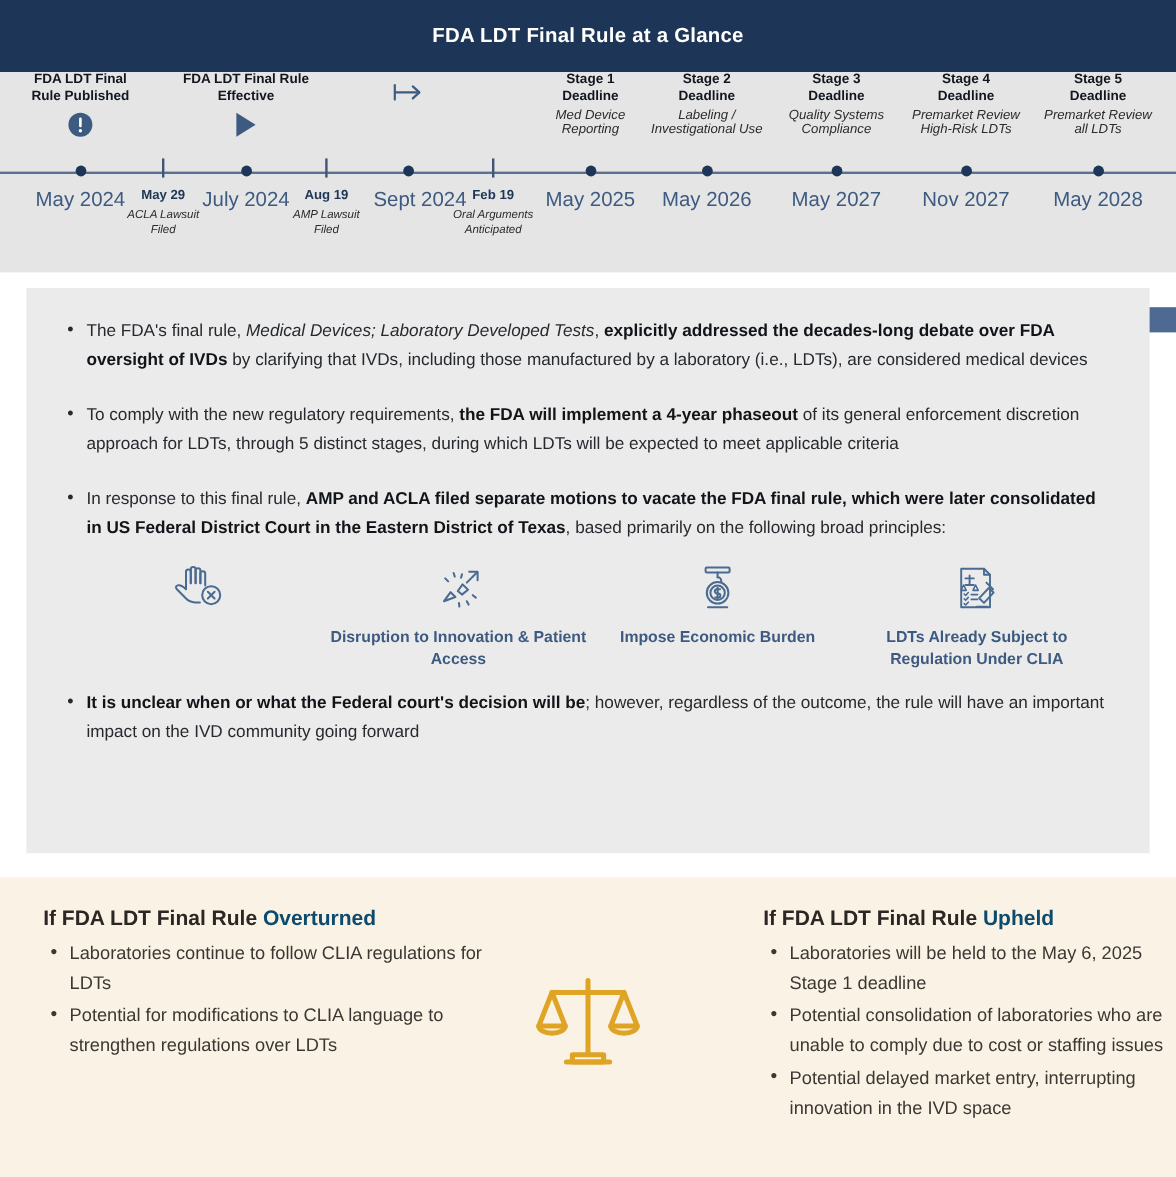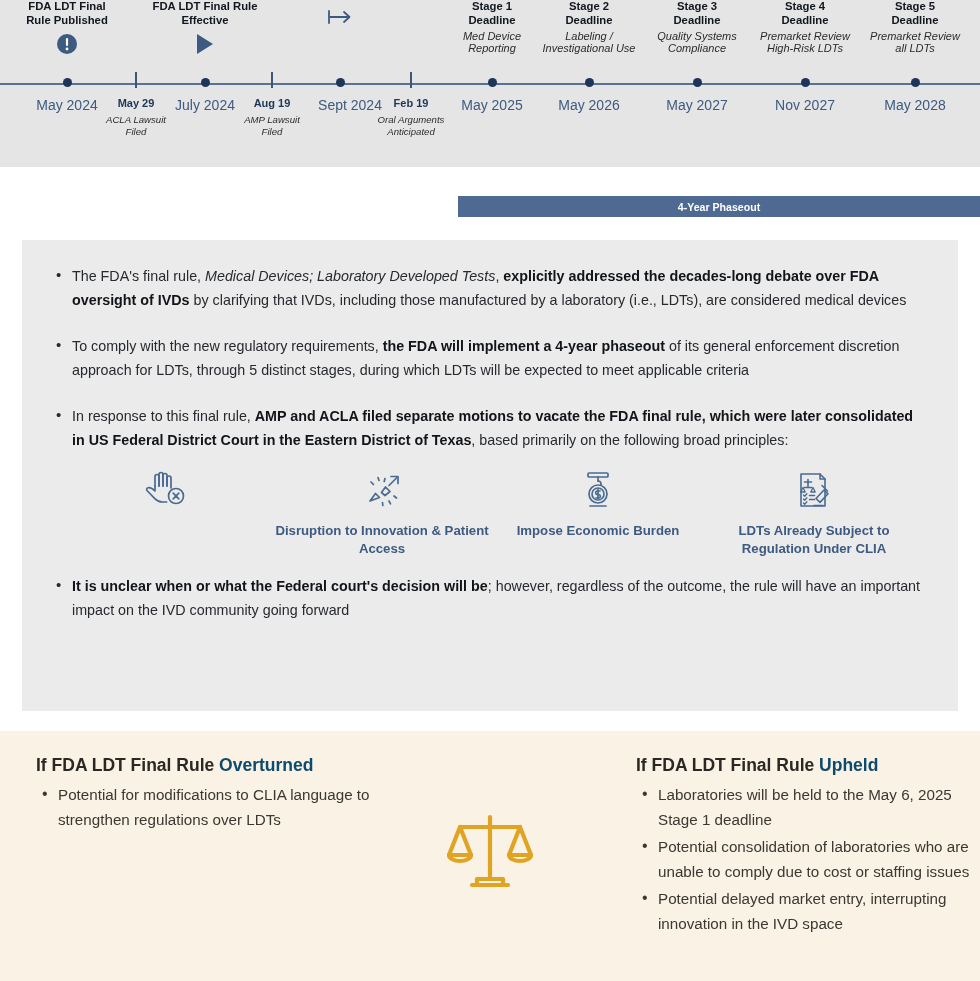--- a/index.html
+++ b/index.html
@@ -35,21 +35,21 @@
   .dot {
     position: absolute; top: 78px; width: 9px; height: 9px; border-radius: 50%;
     background: #1d3557; margin-left: -4.5px;
   }
   .tick {
     position: absolute; top: 72px; width: 1.6px; height: 16px;
     background: #4a6punk; margin-left: -0.8px;
   }
   .tick { background: #3f5775; }
   .tl-date {
-    position: absolute; top: 97px; text-align: center; font-size: 14px;
+    position: absolute; top: 97px; text-align: center; font-size: 17px;
     color: #3d5a80; white-space: nowrap;
   }
   .tl-date.bold { font-weight: bold; color: #1d3557; font-size: 11px; }
   .tl-note {
     position: absolute; top: 114px; text-align: center; font-size: 9.6px;
     font-style: italic; color: #2b2b2b; line-height: 12px; white-space: nowrap;
   }
   .phaseout {
     position: absolute; left: 458px; right: 0; top: 196px; height: 21px;
     background: #4e6party;
@@ -106,20 +106,23 @@
   }
   .out-list li::before {
     content: "•"; position: absolute; left: 6px; top: -1px; font-size: 16px;
   }
 </style>
 </head>
 <body>
 
 <div class="page">
 
+  <div class="header">
+    <div class="header-title">FDA LDT Final Rule at a Glance</div>
+  </div>
 
   <div class="timeline">
     <div class="axis"></div>
     <div id="tl-nodes">
         <div class="tl-node" style="left: -8px; width: 150px;">
           <div class="tl-head">FDA LDT Final<br>Rule Published</div>
           <div class="tl-icon">
             <svg width="22" height="22" viewBox="0 0 22 22">
               <circle cx="11" cy="11" r="10" fill="#3d5a80"></circle>
               <rect x="9.9" y="5" width="2.2" height="8" rx="1.1" fill="#fff"></rect>
@@ -287,20 +290,21 @@
       </li>
     </ul>
   </div>
 
   <div class="outcomes">
     <div class="outcome left">
       <div class="out-title">
         <span>If FDA LDT Final Rule </span><span class="hl">Overturned</span>
       </div>
       <ul class="out-list" id="left-list">
+          <li>Laboratories continue to follow CLIA regulations for LDTs</li>
           <li>Potential for modifications to CLIA language to strengthen regulations over LDTs</li>
         </ul>
     </div>
 
     <div class="scales">
       <svg width="92" height="88" viewBox="0 0 92 88" fill="none">
         <g stroke="#e0a425" stroke-width="4.2" stroke-linecap="round" stroke-linejoin="round" fill="none">
           <path d="M46 8v62"></path>
           <path d="M16 18h60"></path>
           <path d="M16 18L5 46h22z"></path>

